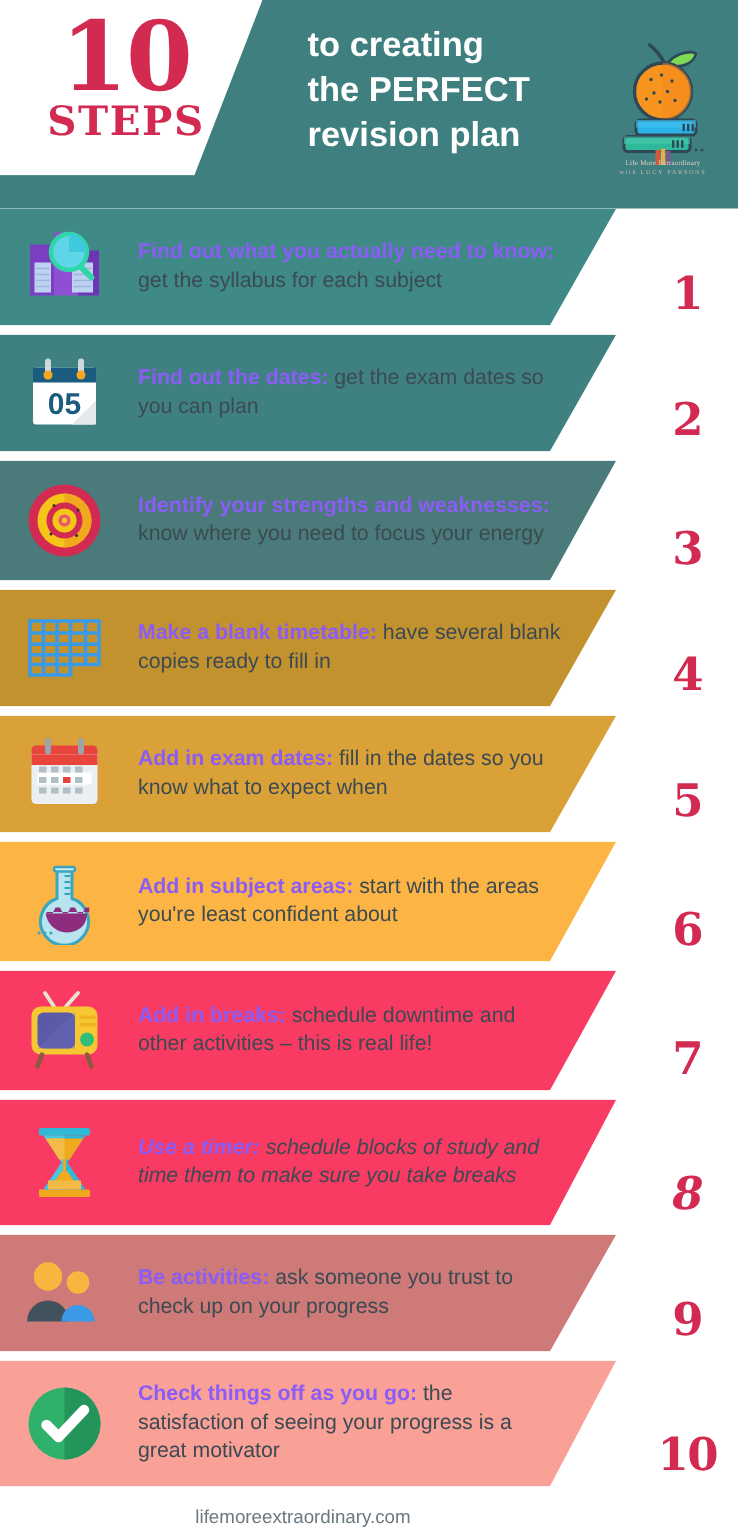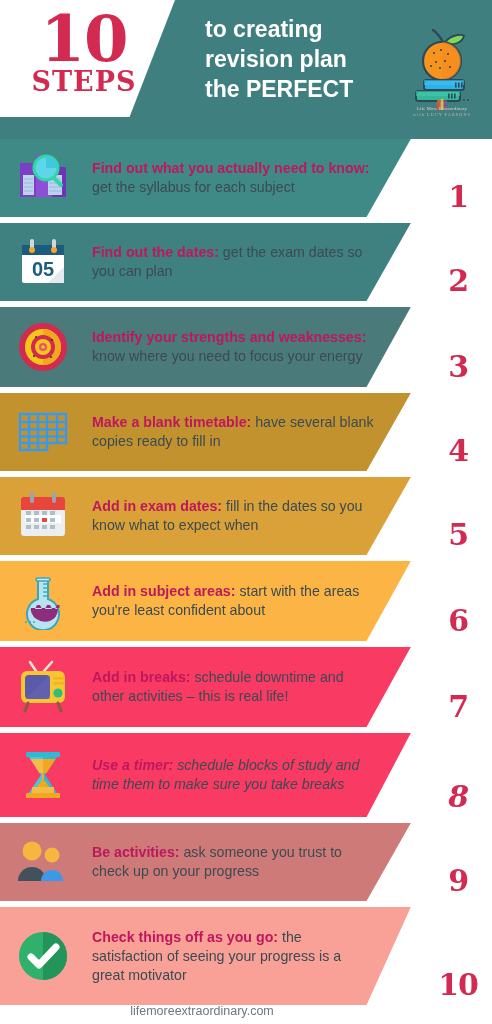--- a/index.html
+++ b/index.html
@@ -54,21 +54,21 @@
   }
   .row-icon{
     position:absolute;left:14px;top:50%;transform:translateY(-50%);
     width:58px;height:58px;
   }
   .row-text{
     position:absolute;left:92px;top:50%;transform:translateY(-50%);
     width:282px;color:#3c4a52;font-size:14.2px;line-height:19px;
     font-family:"Liberation Sans", sans-serif;
   }
-  .row-text b{color:#be185d;font-weight:700;}
+  .row-text b{color:#8b5cf6;font-weight:700;}
   .row-num{
     position:absolute;right:24px;bottom:4px;
     color:#d32a52;font-family:"DejaVu Serif", serif;font-weight:700;
     font-size:30px;line-height:32px;letter-spacing:-1px;
   }
   .row-num.wide{right:14px;}
 
   .footer{
     position:absolute;left:0;bottom:6px;width:404px;text-align:center;
     color:#6b7880;font-size:12.5px;font-family:"Liberation Sans", sans-serif;
@@ -78,22 +78,22 @@
 <body>
 
 <div class="sheet">
 
   <div class="header">
     <div class="header-white"></div>
     <div class="hdr-10">10</div>
     <div class="hdr-steps">STEPS</div>
     <div class="hdr-title">
       <div>to creating</div>
+      <div>the PERFECT</div>
       <div>revision plan</div>
-      <div>the PERFECT</div>
     </div>
 
     <div class="logo">
       <svg class="logo-mark" viewBox="0 0 84 88">
         <path d="M44 22 C40 14 36 10 33 8" stroke="#2f4858" stroke-width="2.4" fill="none" stroke-linecap="round"></path>
         <path d="M45 20 C52 12 62 12 64 14 C62 21 53 24 45 21 Z" fill="#7ed957" stroke="#2f4858" stroke-width="1.8"></path>
         <circle cx="42" cy="39" r="19" fill="#f7941e" stroke="#2f4858" stroke-width="2.2"></circle>
         <path d="M42 20 A19 19 0 0 1 42 58 Z" fill="#f6891f" opacity=".55"></path>
         <circle cx="34" cy="31" r="1.1" fill="#2f4858"></circle>
           <circle cx="41" cy="28" r="1.1" fill="#2f4858"></circle>
@@ -296,21 +296,21 @@
         <div class="band" style="background: rgb(205, 122, 120);"></div>
         <div class="row-icon"><svg viewBox="0 0 58 58" width="58" height="58">
             <circle cx="18" cy="18" r="9.5" fill="#f7b63f"></circle>
         <path d="M4 48 a14 14 0 0 1 28 0 Z" fill="#41525c"></path>
         <circle cx="38" cy="22" r="7.5" fill="#f7b63f"></circle>
         <path d="M27 48 a11 11 0 0 1 22 0 Z" fill="#3b9ae8"></path>
           </svg></div>
         <div class="row-text"><b>Be activities:</b><span> ask someone you trust to check up on your progress</span></div>
         <div class="row-num">9</div>
       </div>
-      <div class="row" style="height: 98px;">
+      <div class="row" style="height: 84px;">
         <div class="band" style="background: rgb(249, 160, 151);"></div>
         <div class="row-icon"><svg viewBox="0 0 58 58" width="58" height="58">
             <circle cx="29" cy="29" r="24" fill="#2fb06b"></circle>
         <path d="M29 5 A24 24 0 0 1 29 53 Z" fill="#24955a"></path>
         <path d="M17 30 l8 8 l17 -18" stroke="#ffffff" stroke-width="7" fill="none" stroke-linecap="round" stroke-linejoin="round"></path>
           </svg></div>
         <div class="row-text"><b>Check things off as you go:</b><span> the satisfaction of seeing your progress is a great motivator</span></div>
         <div class="row-num wide">10</div>
       </div>
     </div>

